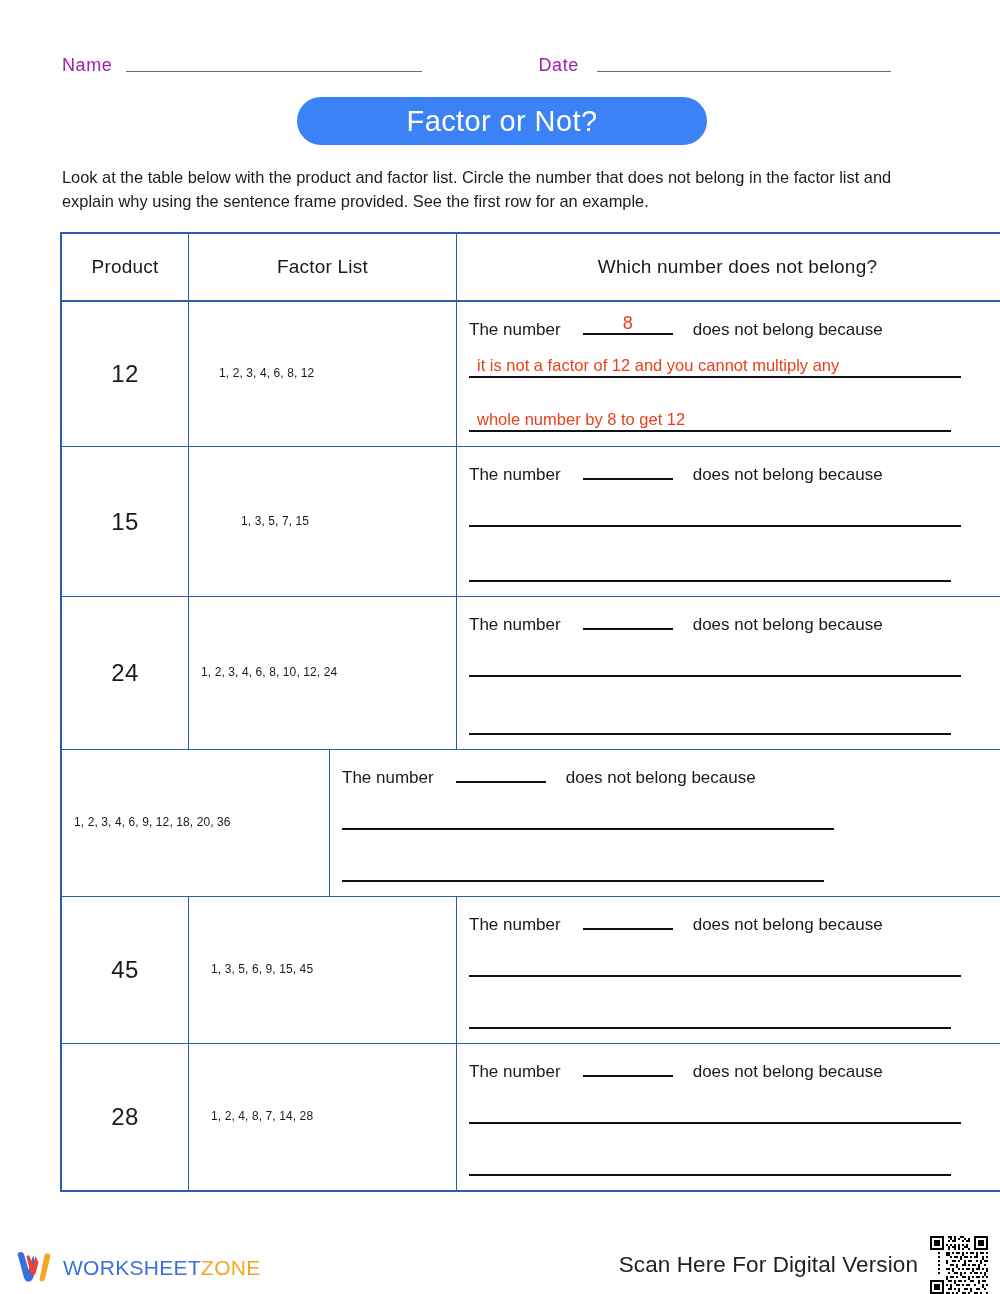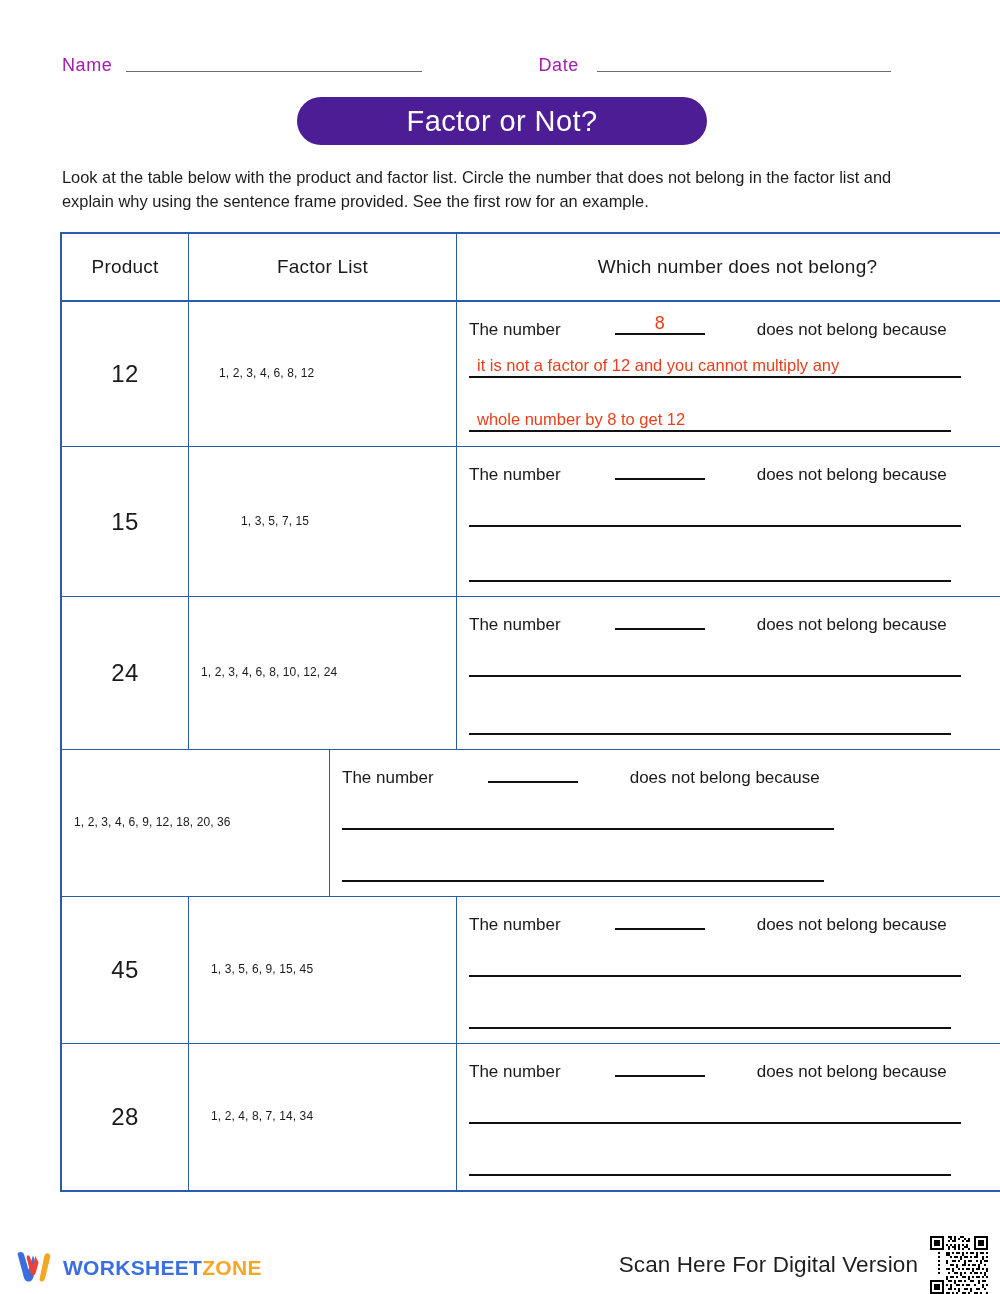--- a/index.html
+++ b/index.html
@@ -44,21 +44,21 @@
   .date-rule { width: 294px; margin-left: 18px; }
   .spacer-gap { width: 116px; }
 
   
   .title-banner {
     position: absolute;
     top: 97px;
     left: 297px;
     width: 410px;
     height: 48px;
-    background: #4c1d95;
+    background: #3b82f6;
     border-radius: 26px;
     display: flex;
     align-items: center;
     justify-content: center;
   }
   .title-banner-text {
     color: #ffffff;
     font-size: 29px;
     font-weight: 400;
     letter-spacing: 0.4px;
@@ -156,21 +156,20 @@
     box-sizing: border-box;
     display: flex;
     flex-direction: column;
   }
   .sentence-line {
     display: flex;
     align-items: baseline;
     font-size: 17px;
     color: #1a1a1a;
     white-space: nowrap;
-    gap: 32px;
   }
   .blank-short {
     display: inline-block;
     width: 90px;
     border-bottom: 2px solid #111111;
     margin: 0 20px 0 22px;
     height: 15px;
     position: relative;
   }
   .blank-short .filled {
@@ -233,21 +232,21 @@
     align-items: center;
   }
   .brand-mark {
     width: 40px;
     height: 34px;
     margin-right: 9px;
     display: block;
   }
   .brand-text {
     font-size: 21px;
-    font-weight: bold;
+    font-weight: normal;
     letter-spacing: 0.3px;
     line-height: 1;
   }
   .brand-worksheet { color: #3b6fe0; }
   .brand-zone { color: #f5a623; }
 
   .scan-text {
     position: absolute;
     right: 82px;
     top: 16px;
@@ -442,21 +441,21 @@
         </div>
       </div>
     </div>
   </div>
 
   <div class="wt-row" style="height:146px;">
     <div class="col-product">
       <span class="product-value">28</span>
     </div>
     <div class="col-factors factors-pad-d">
-      <span class="factor-value">1, 2, 4, 8, 7, 14, 34</span>
+      <span class="factor-value">1, 2, 4, 8, 7, 14, 28</span>
     </div>
     <div class="col-answer">
       <div class="answer-inner">
         <div class="sentence-line">
           <span>The number</span>
           <span class="blank-short">
             <span class="filled"></span>
           </span>
           <span>does not belong because</span>
         </div>

